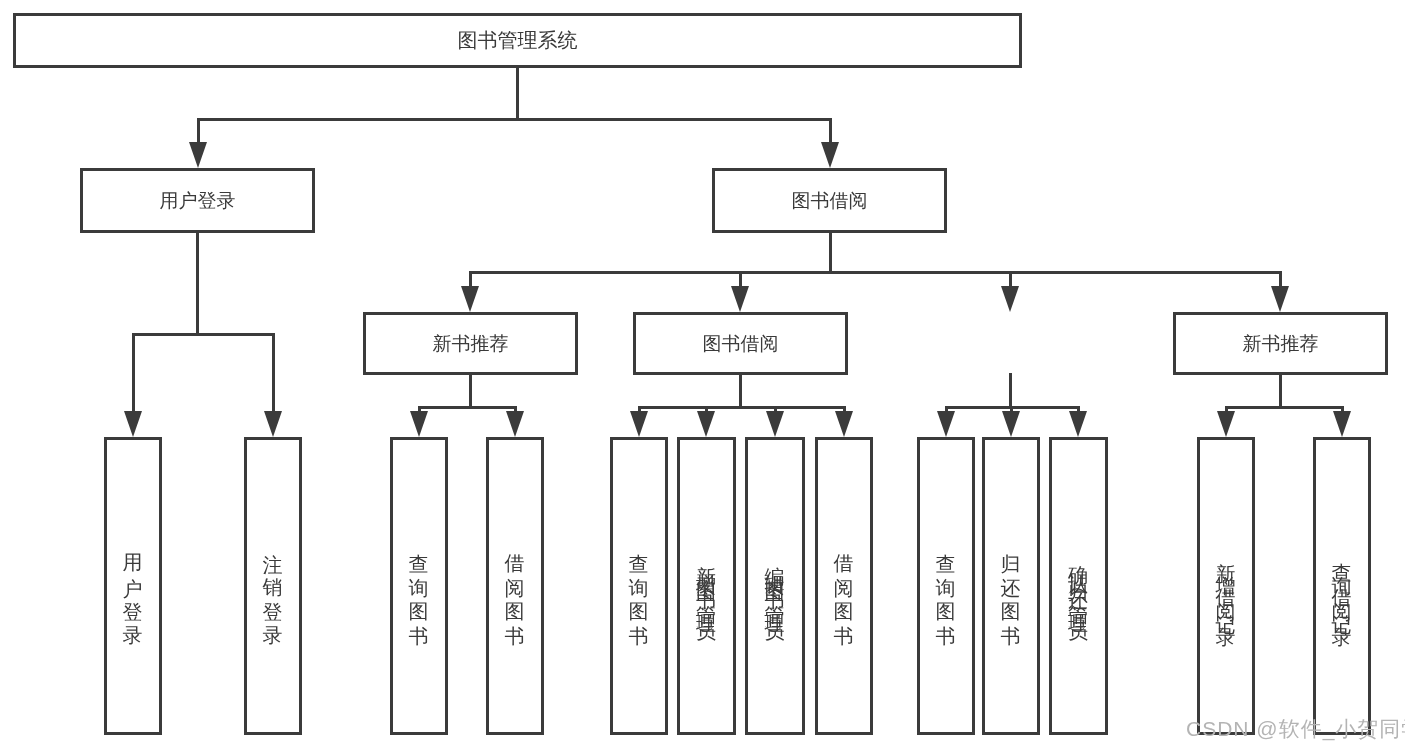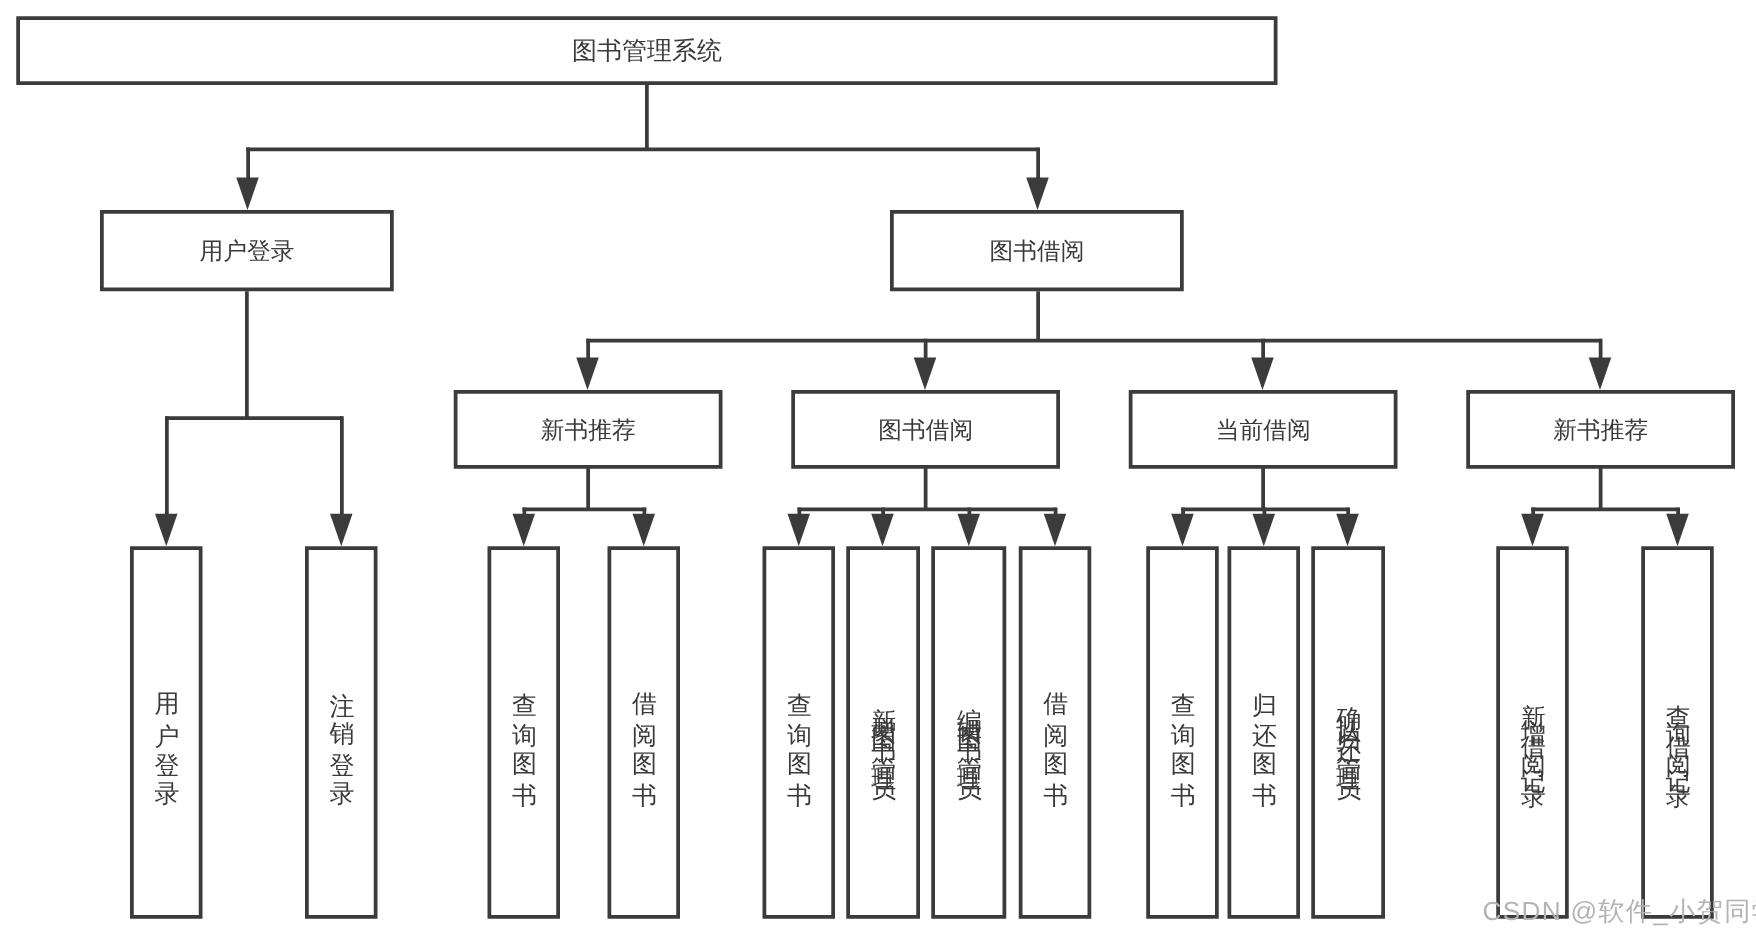--- a/index.html
+++ b/index.html
@@ -47,21 +47,20 @@
 
 <div class="stage">
 
   <div class="box root">图书管理系统</div>
 
   <div class="box l2" style="left:80px;">用户登录</div>
   <div class="box l2" style="left:712px;">图书借阅</div>
 
   <div class="box l3" style="left:363px;">新书推荐</div>
   <div class="box l3" style="left:633px;">图书借阅</div>
-  <div class="box l3" style="left:903px;">当前借阅</div>
   <div class="box l3" style="left:1173px;">新书推荐</div>
 
   <div class="box leaf ls4" style="left:104px;">用户登录</div>
   <div class="box leaf ls4" style="left:244px;">注销登录</div>
 
   <div class="box leaf ls4" style="left:390px;">查询图书</div>
   <div class="box leaf ls4" style="left:486px;">借阅图书</div>
 
   <div class="box leaf ls4" style="left:610px;">查询图书</div>
   <div class="box leaf ls9" style="left:677px;width:59px;">新增图书（管理员）</div>

